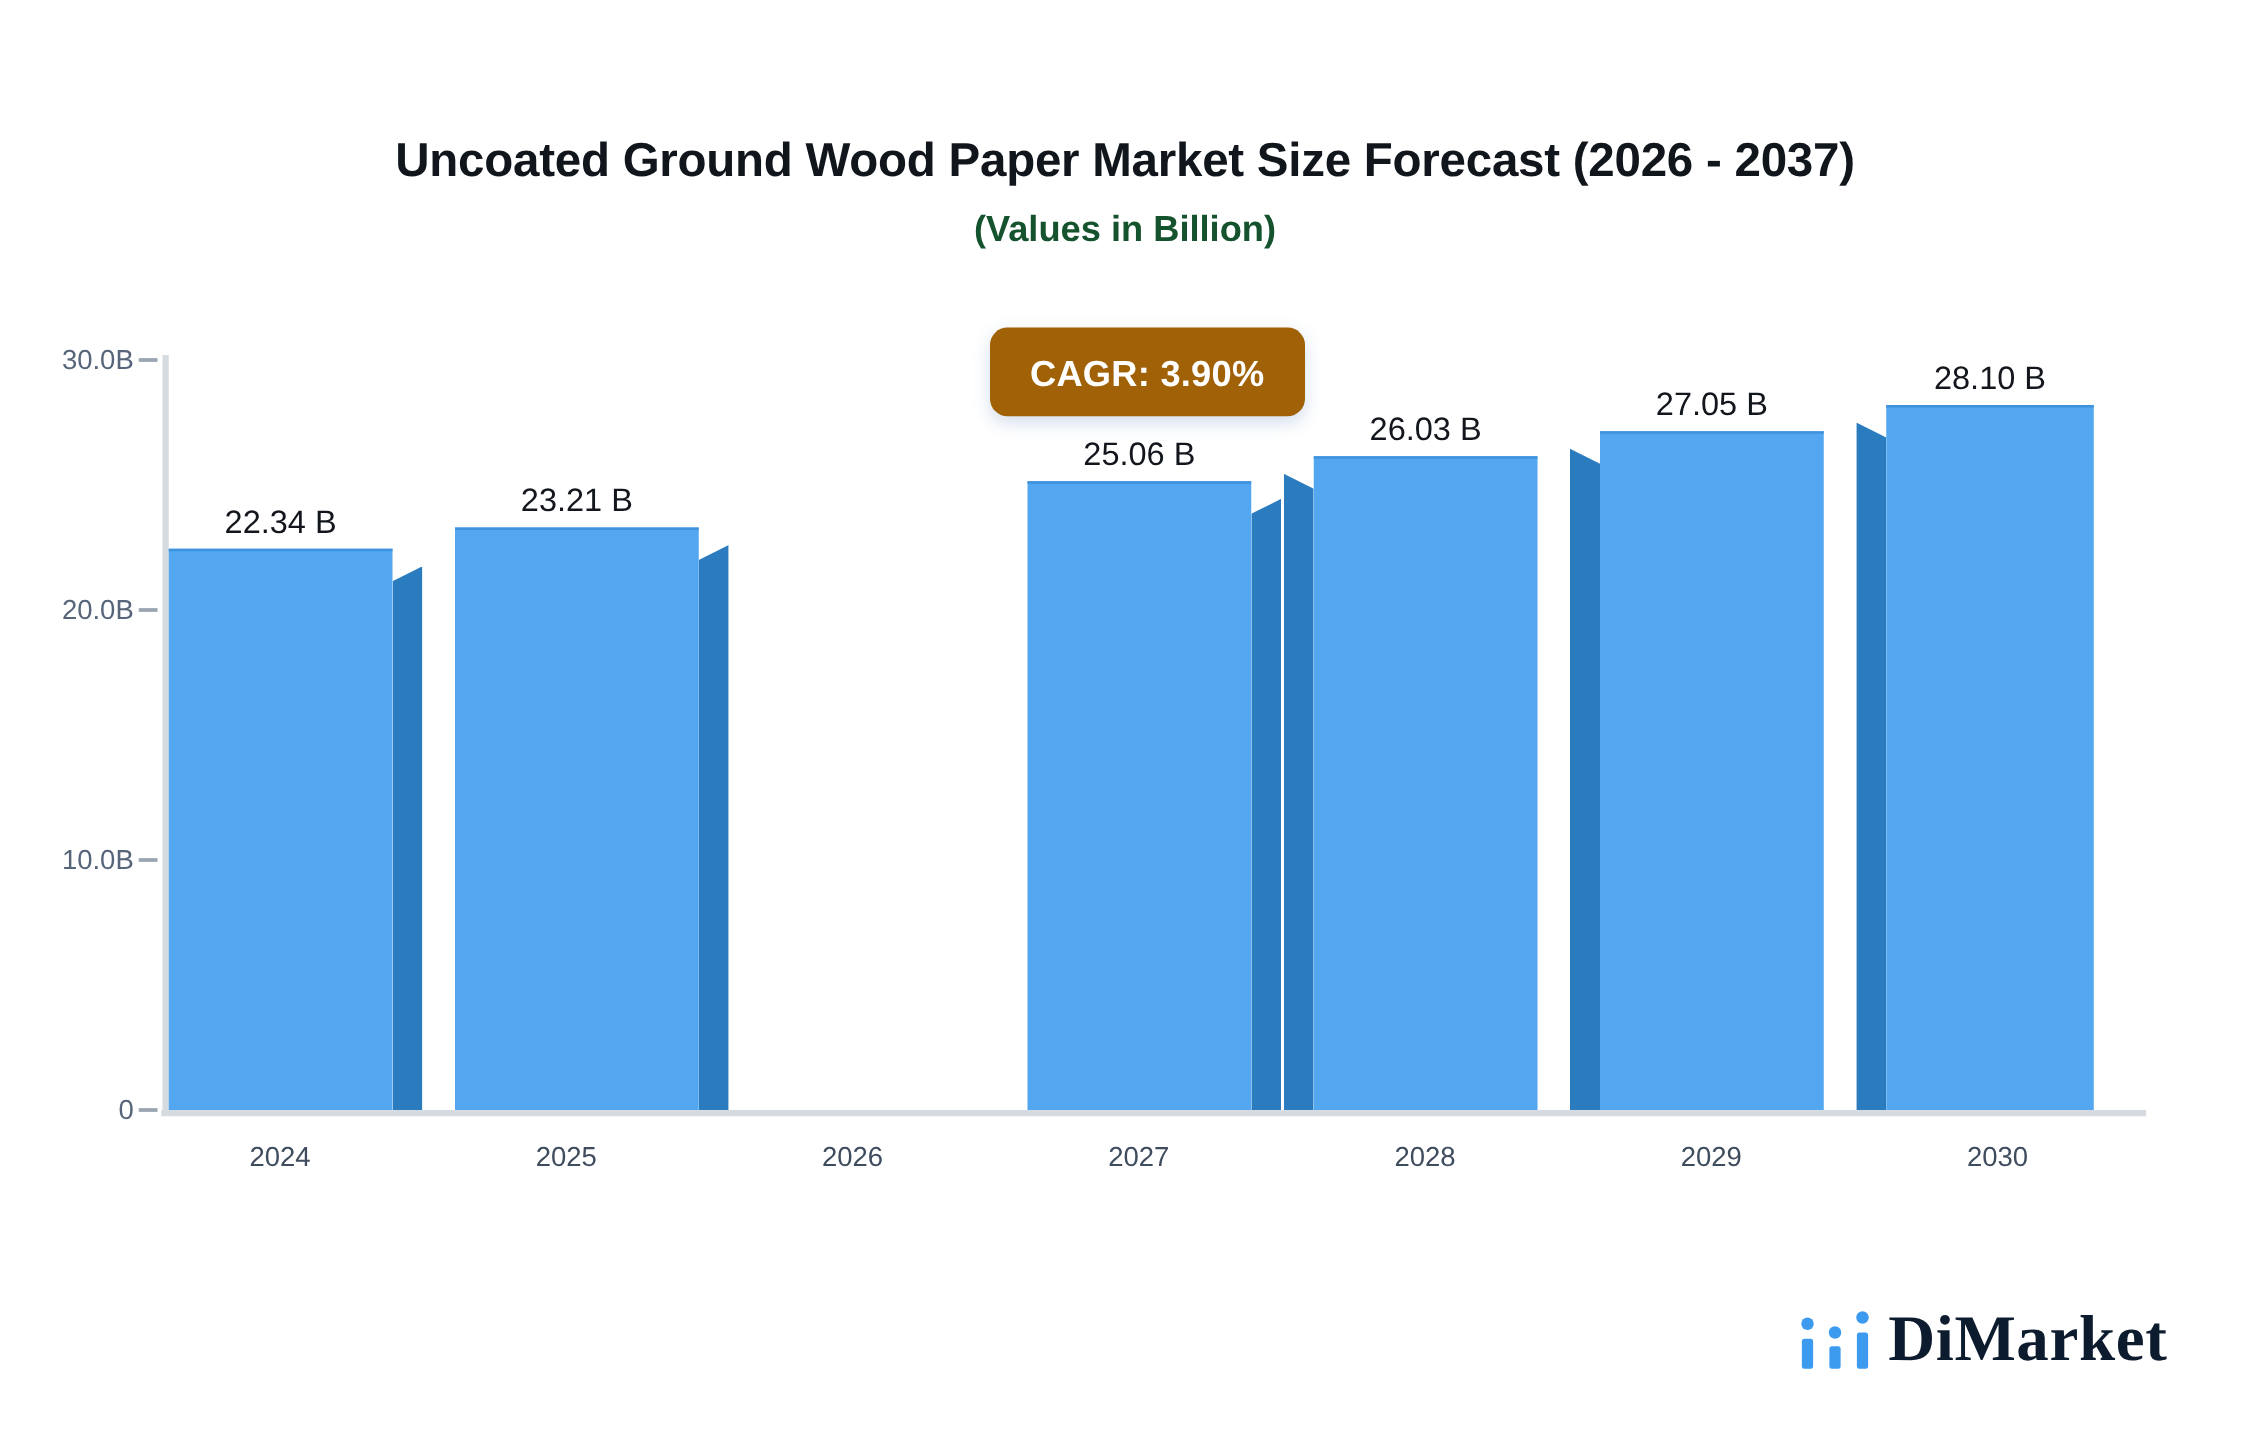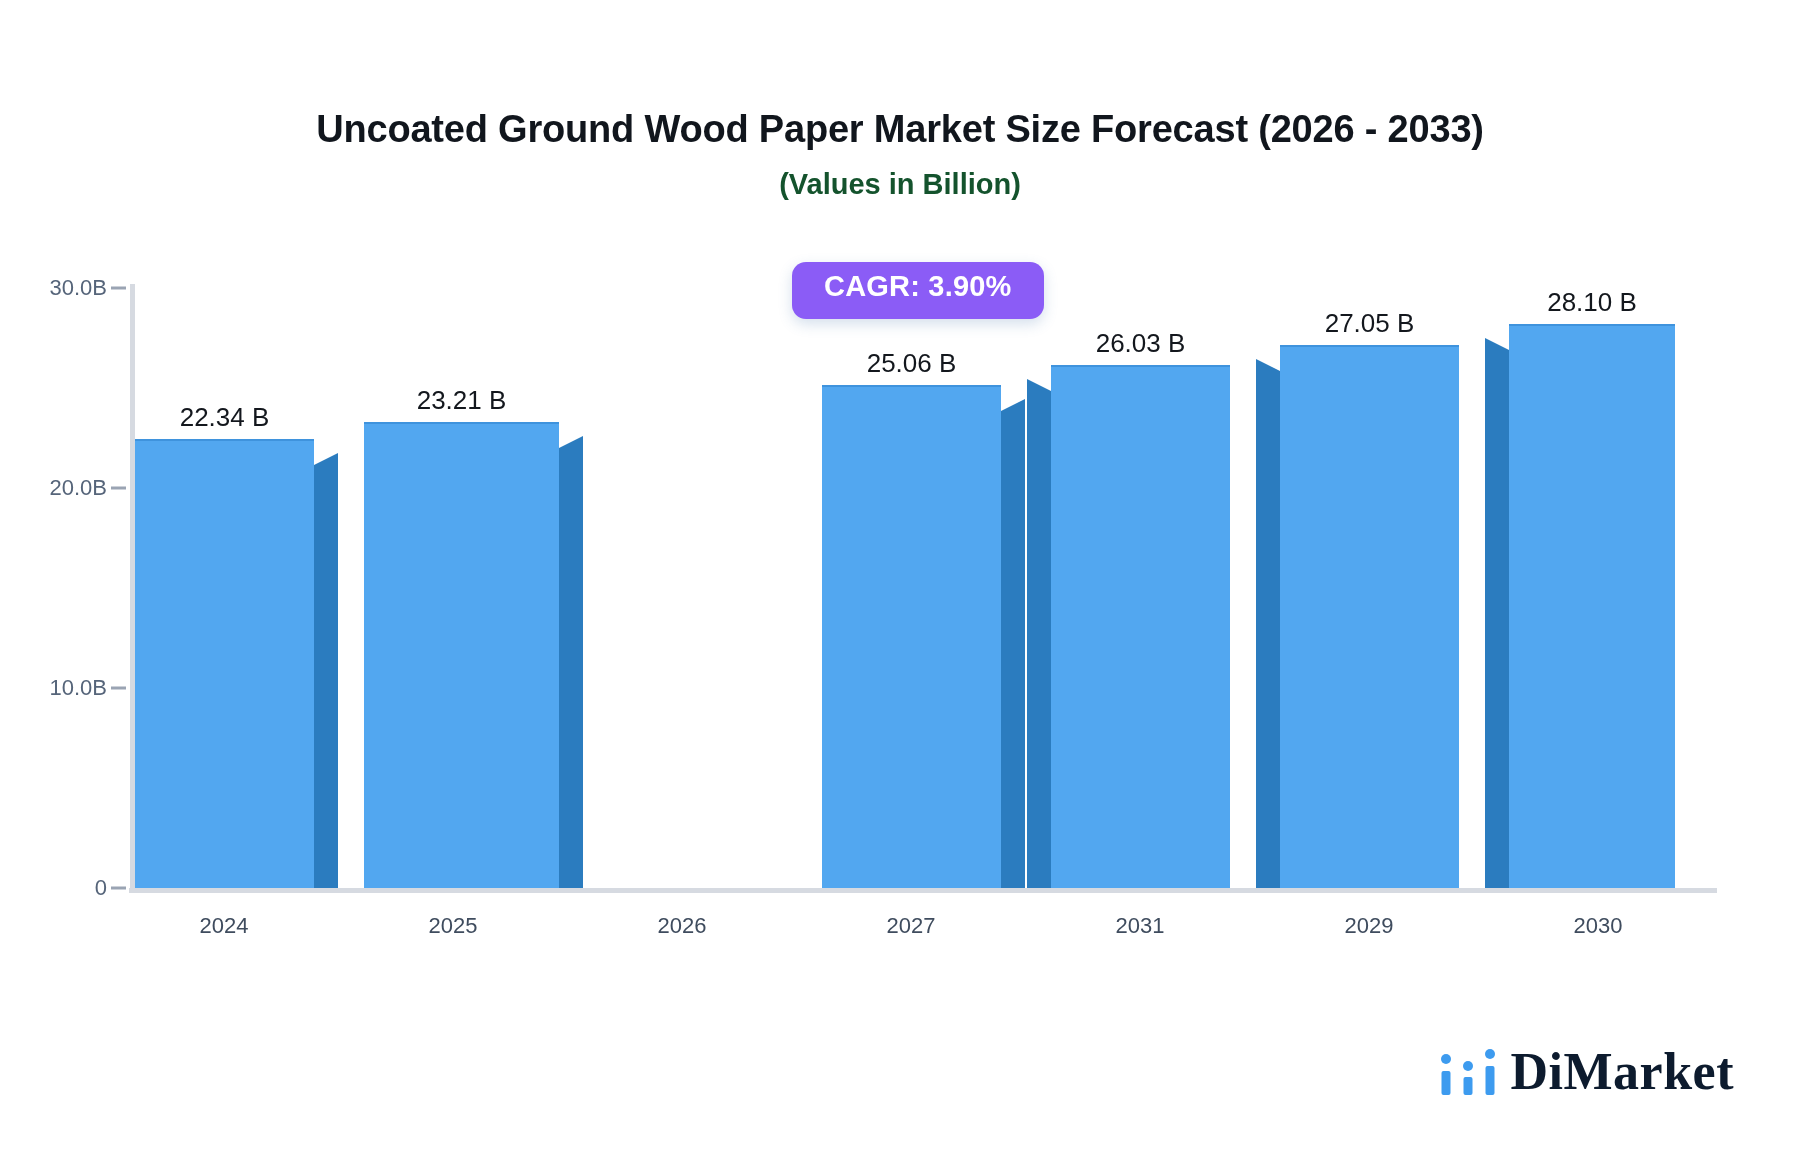--- a/index.html
+++ b/index.html
@@ -43,22 +43,22 @@
     font-weight: bold;
     color: #14532d;
     line-height: 1.15;
   }
 
   
   #cagr-badge {
     position: absolute;
     left: 792px;
     top: 262px;
-    padding: 8px 32px 16px 32px;
-    background: #8b5cf6;
+    padding: 22px 32px 16px 32px;
+    background: #a16207;
     border-radius: 14px;
     color: #ffffff;
     font-size: 29px;
     font-weight: bold;
     letter-spacing: 0.2px;
     box-shadow: 0 5px 14px rgba(60,110,170,0.22);
     z-index: 40;
     white-space: nowrap;
   }
 
@@ -169,21 +169,21 @@
     letter-spacing: 0.5px;
     line-height: 1;
   }
 </style>
 </head>
 <body>
 
 <div id="canvas">
 
   <div id="title-block">
-    <div id="chart-title">Uncoated Ground Wood Paper Market Size Forecast (2026 - 2033)</div>
+    <div id="chart-title">Uncoated Ground Wood Paper Market Size Forecast (2026 - 2037)</div>
     <div id="chart-subtitle">(Values in Billion)</div>
   </div>
 
   <div id="cagr-badge">CAGR: 3.90%</div>
 
   <div id="plot">
     <div id="y-axis-spine"></div>
     <div id="x-axis-line"></div>
 
     <div class="y-tick" style="top:0px;">30.0B</div>
@@ -232,21 +232,21 @@
     <div class="bar-group" style="left:1376px; width:166px; height:562px;">
       <div class="bar-side left" style="height:550px;"></div>
       <div class="bar-front" style="height:562px;"></div>
       <div class="bar-label" style="bottom:570px;">28.10 B</div>
     </div>
 
     <div class="x-label" style="left:91px;">2024</div>
     <div class="x-label" style="left:320px;">2025</div>
     <div class="x-label" style="left:549px;">2026</div>
     <div class="x-label" style="left:778px;">2027</div>
-    <div class="x-label" style="left:1007px;">2031</div>
+    <div class="x-label" style="left:1007px;">2028</div>
     <div class="x-label" style="left:1236px;">2029</div>
     <div class="x-label" style="left:1465px;">2030</div>
   </div>
 
   <div id="logo">
     <svg id="logo-icon" width="58" height="50" viewBox="0 0 58 50" xmlns="http://www.w3.org/2000/svg">
       <circle cx="7" cy="12" r="5" fill="#3d9bef"></circle>
       <circle cx="29" cy="19" r="5" fill="#3d9bef"></circle>
       <circle cx="51" cy="7" r="5" fill="#3d9bef"></circle>
       <rect x="2.5" y="24" width="9" height="24" rx="2" fill="#3d9bef"></rect>

